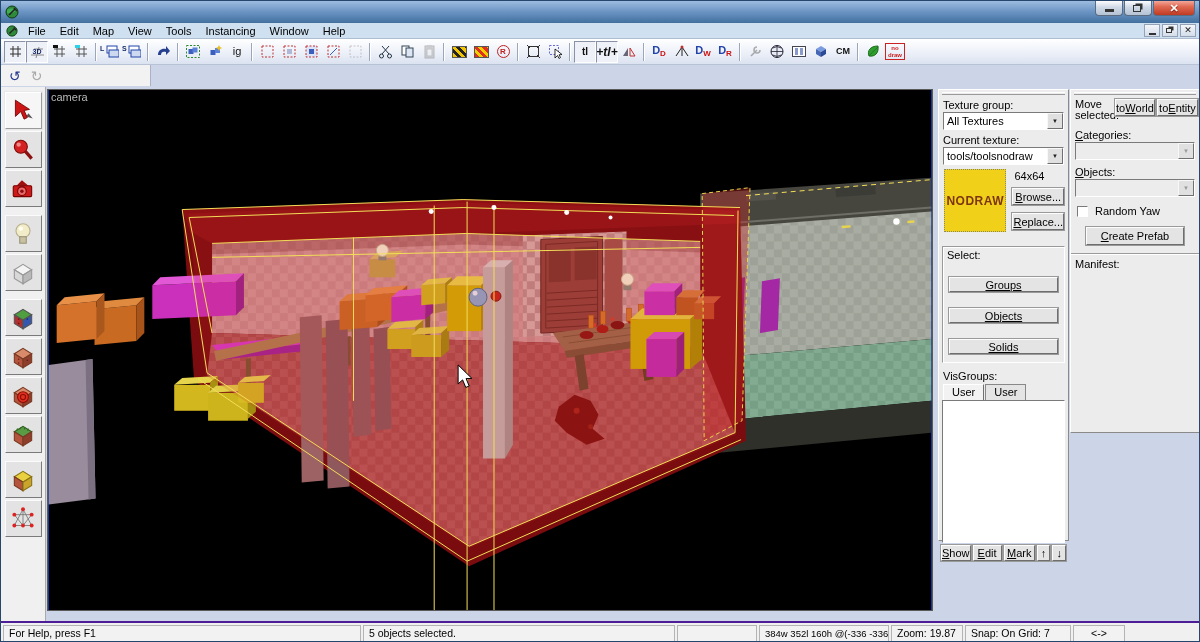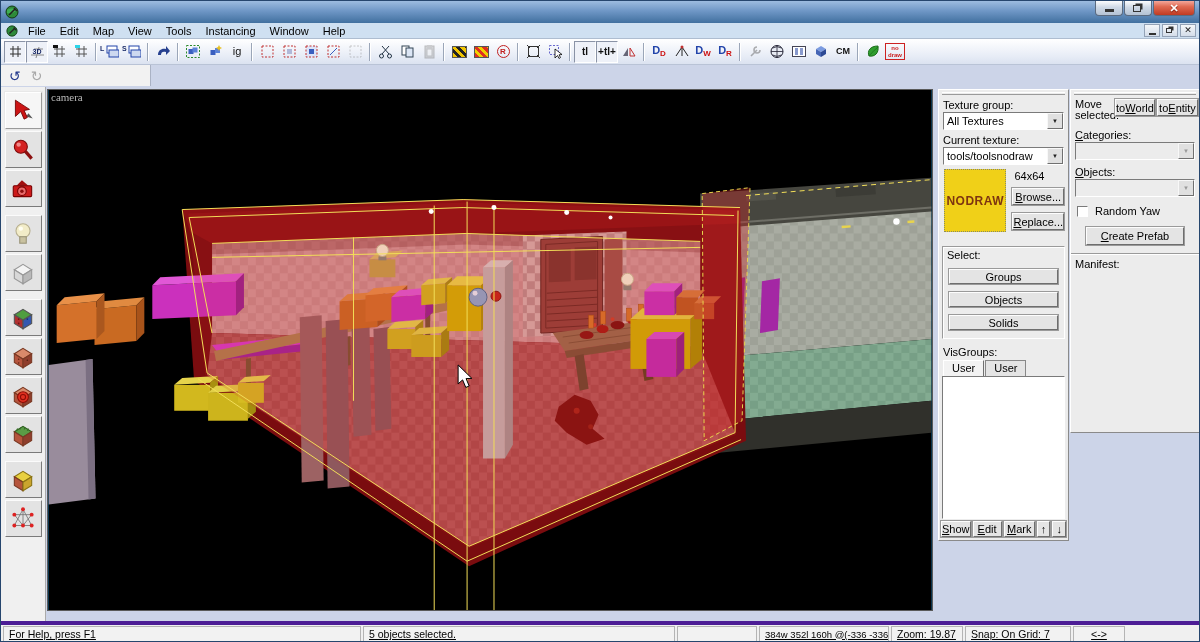--- a/index.html
+++ b/index.html
@@ -57,21 +57,21 @@
 
 
 .bodyarea { position:absolute; left:0; top:86px; width:1200px; height:534px; background:#ccd4e8; }
 .toolstrip { position:absolute; left:0; top:0; width:45px; height:534px; background:#f0f0f0; border-right:1px solid #aaa;
   display:flex; flex-direction:column; align-items:center; padding-top:4px; }
 .ltool { width:37px; height:37px; margin:1px 0; background:#e3e3e3; border:1px solid; border-color:#fbfbfb #7a7a7a #7a7a7a #fbfbfb;
   display:flex; align-items:center; justify-content:center; }
 .ltool.active { background:#f6f6f6; outline:1px solid #e8e8e8; border-color:#fff #9a9a9a #9a9a9a #fff; }
 .lsep { height:6px; }
 
-.viewport { position:absolute; left:46px; top:2px; width:886px; height:522px; background:#0c4a6e; border:1px solid #5a5a5a;font-family:Liberation Serif, serif; }
+.viewport { position:absolute; left:46px; top:2px; width:886px; height:522px; background:#1d4ed8; border:1px solid #5a5a5a; }
 .cam-label { position:absolute; left:3px; top:1px; color:#b9b9b9; font-size:11px; z-index:5; }
 
 
 .panel { position:absolute; background:#ececec; border:1px solid; border-color:#fff #8a8a8a #8a8a8a #fff; font-size:11px; }
 .panelA { left:937px; top:2px; width:131px; height:452px; }
 .panelB { left:1069px; top:2px; width:130px; height:344px; }
 .grip { height:3px; margin:2px 3px 4px 3px; border-top:1px solid #fff; border-bottom:1px solid #9a9a9a; }
 .plabel { margin:3px 0 1px 4px; }
 .combo { display:flex; height:18px; margin:1px 4px 4px 4px; border:1px solid; border-color:#7a7a7a #fff #fff #7a7a7a; background:#fff; }
 .combo .cval { flex:1; padding:2px 3px; white-space:nowrap; overflow:hidden; }
@@ -81,35 +81,35 @@
 .combo.disabled .carr { color:#9a9a9a; }
 .cbtn { background:#e4e4e4; border:1px solid; border-color:#fdfdfd #6e6e6e #6e6e6e #fdfdfd; box-shadow:0 0 0 1px #9a9a9a;
   font-size:11px; display:flex; align-items:center; justify-content:center; }
 .texrow { display:flex; margin:4px 4px 0 5px; }
 .nodraw-box { width:63px; height:63px; background:#f0d018; border:1px dotted #8a8a60; color:#7d3510; font-weight:bold;
   font-size:12px; display:flex; align-items:center; justify-content:center; letter-spacing:.5px; }
 .texcol { flex:1; margin-left:6px; display:flex; flex-direction:column; }
 .texsize { margin:1px 0 6px 2px; }
 .texcol .cbtn { height:17px; margin-bottom:8px; }
 .groupbox { margin:8px 3px 0 3px; border:1px solid; border-color:#9a9a9a #fff #fff #9a9a9a; box-shadow:1px 1px 0 #fff inset; padding:2px 4px 8px 4px; }
-.groupbox .cbtn { height:15px; margin:8px 2px 0 2px; }
+.groupbox .cbtn { height:15px; margin:16px 2px 0 2px;text-decoration:underline; }
 .tabs { display:flex; margin:2px 0 0 4px; }
 .tab { padding:1px 8px 2px 8px; border:1px solid #888; border-bottom:none; background:#e4e4e4; margin-right:1px; }
 .tab.active { background:#f2f2f2; position:relative; top:0; font-weight:normal; border-color:#fff #707070 transparent #fff; }
 .listbox { margin:0 3px; height:143px; background:#fff; border:1px solid; border-color:#7a7a7a #fff #fff #7a7a7a; }
 .vgbtns { display:flex; margin:2px 2px 0 2px; gap:2px; }
 .vgbtns .cbtn { height:16px; }
 .u { text-decoration:underline; }
 .checkrow { display:flex; align-items:center; margin:8px 0 0 6px; gap:7px; }
 .checkbox { width:11px; height:11px; background:#fff; border:1px solid; border-color:#7a7a7a #fff #fff #7a7a7a; }
 .divider { margin:8px 0 0 0; border-top:1px solid #9a9a9a; border-bottom:1px solid #fff; }
 
 
-.statusbar { position:absolute; left:0; top:620px; width:100%; height:22px; background:#f0f0f0; border-top:4px solid #4c1d95;
-  display:flex; align-items:center; padding:2px 2px; gap:2px; font-size:10.5px;text-decoration:underline; }
+.statusbar { position:absolute; left:0; top:620px; width:100%; height:22px; background:#f0f0f0; border-top:2px solid #4c1d95;
+  display:flex; align-items:center; padding:2px 2px; gap:2px; font-size:10.5px; }
 .seg { height:17px; border:1px solid #b4b4b4; background:#f2f2f2; display:flex; align-items:center; padding:0 5px;
   white-space:nowrap; overflow:hidden; }
 </style>
 </head>
 <body>
 
 <div class="window">
 
   <div class="titlebar">
     <svg width="14" height="14" viewBox="0 0 14 14">
@@ -290,21 +290,21 @@
       <svg width="15" height="15" viewBox="0 0 15 15">
           <rect x="1.5" y="1.5" width="9" height="9" fill="none" stroke="#66c" stroke-dasharray="2 1.5"></rect>
           <path d="M7 5 L7 14 L9.5 11.5 L11 14.5 L12.5 13.5 L11 10.8 L14 10.5 Z" fill="#fff" stroke="#000" stroke-width=".8"></path>
         </svg>
       </span>
     <span class="tsep"></span>
     <span class="tb on">
         <span class="txtico" style="color:#111;">tl</span>
       </span>
     <span class="tb on">
-        <span class="txtico" style="color:#111;font-size:10px;">+tl+</span>
+        <span class="txtico" style="color:#111;font-size:12px;font-style:italic;">+tl+</span>
       </span>
     <span class="tb">
       <svg width="16" height="15" viewBox="0 0 16 15">
           <path d="M2 12 L7 4 L7 12 Z" fill="#667"></path>
           <path d="M14 12 L9 4 L9 12 Z" fill="none" stroke="#c03030"></path>
         </svg>
       </span>
     <span class="tsep"></span>
     <span class="tb">
         <span class="dd-ico"><span>D</span><i>D</i></span>

